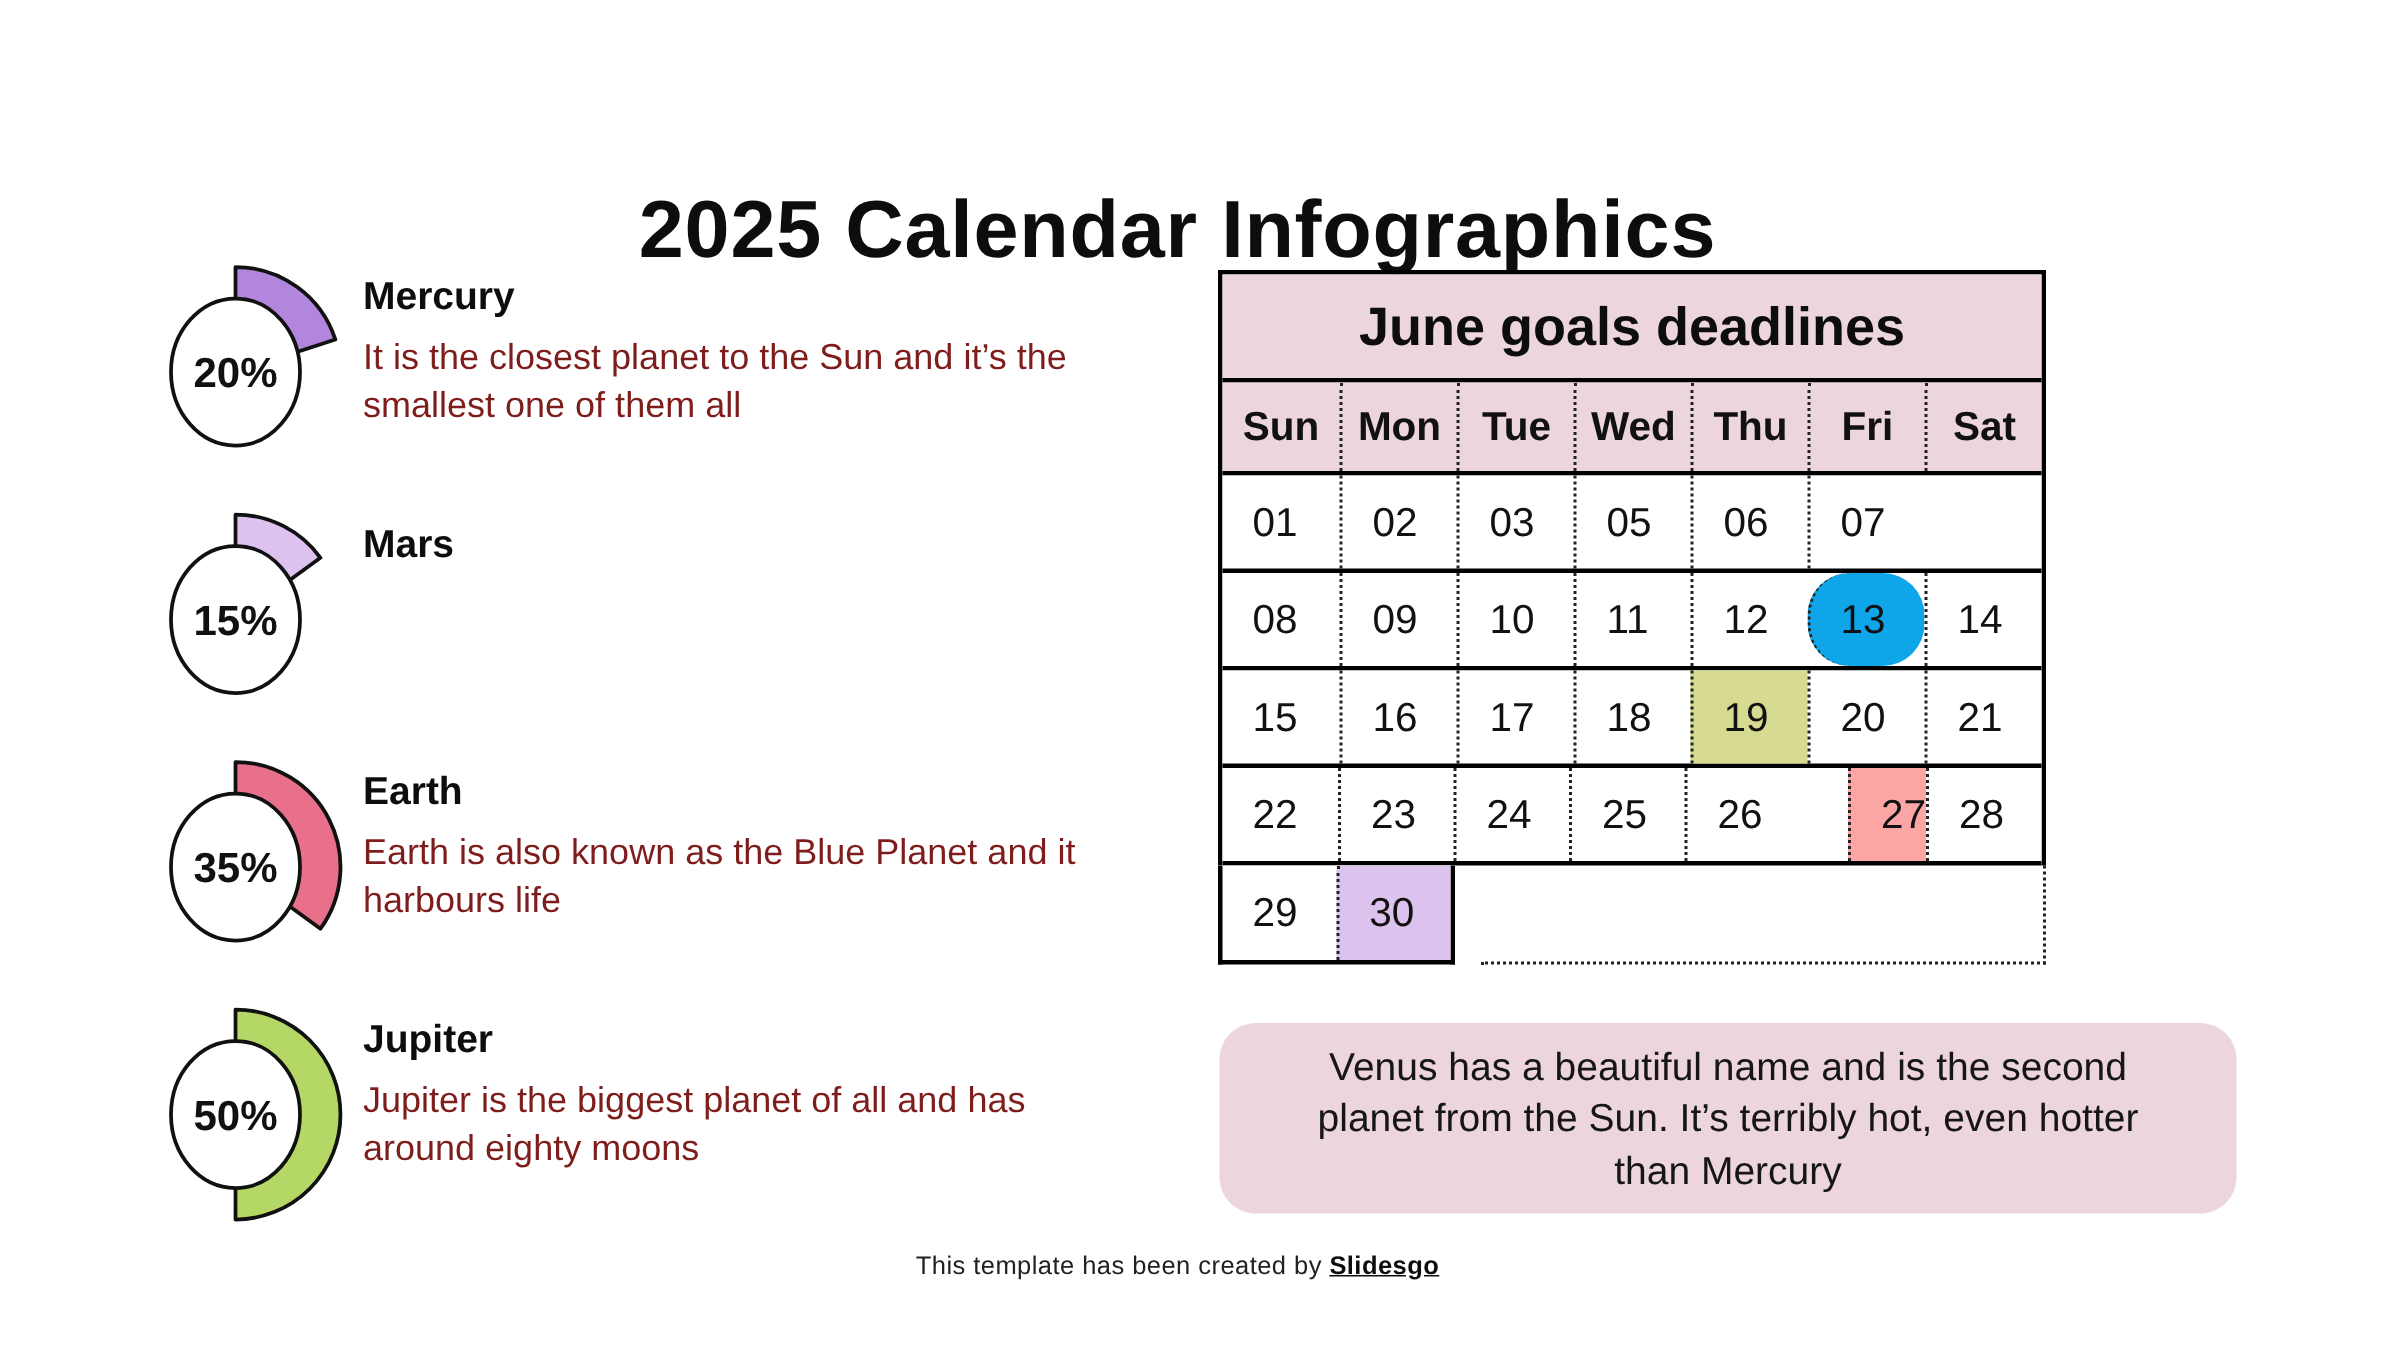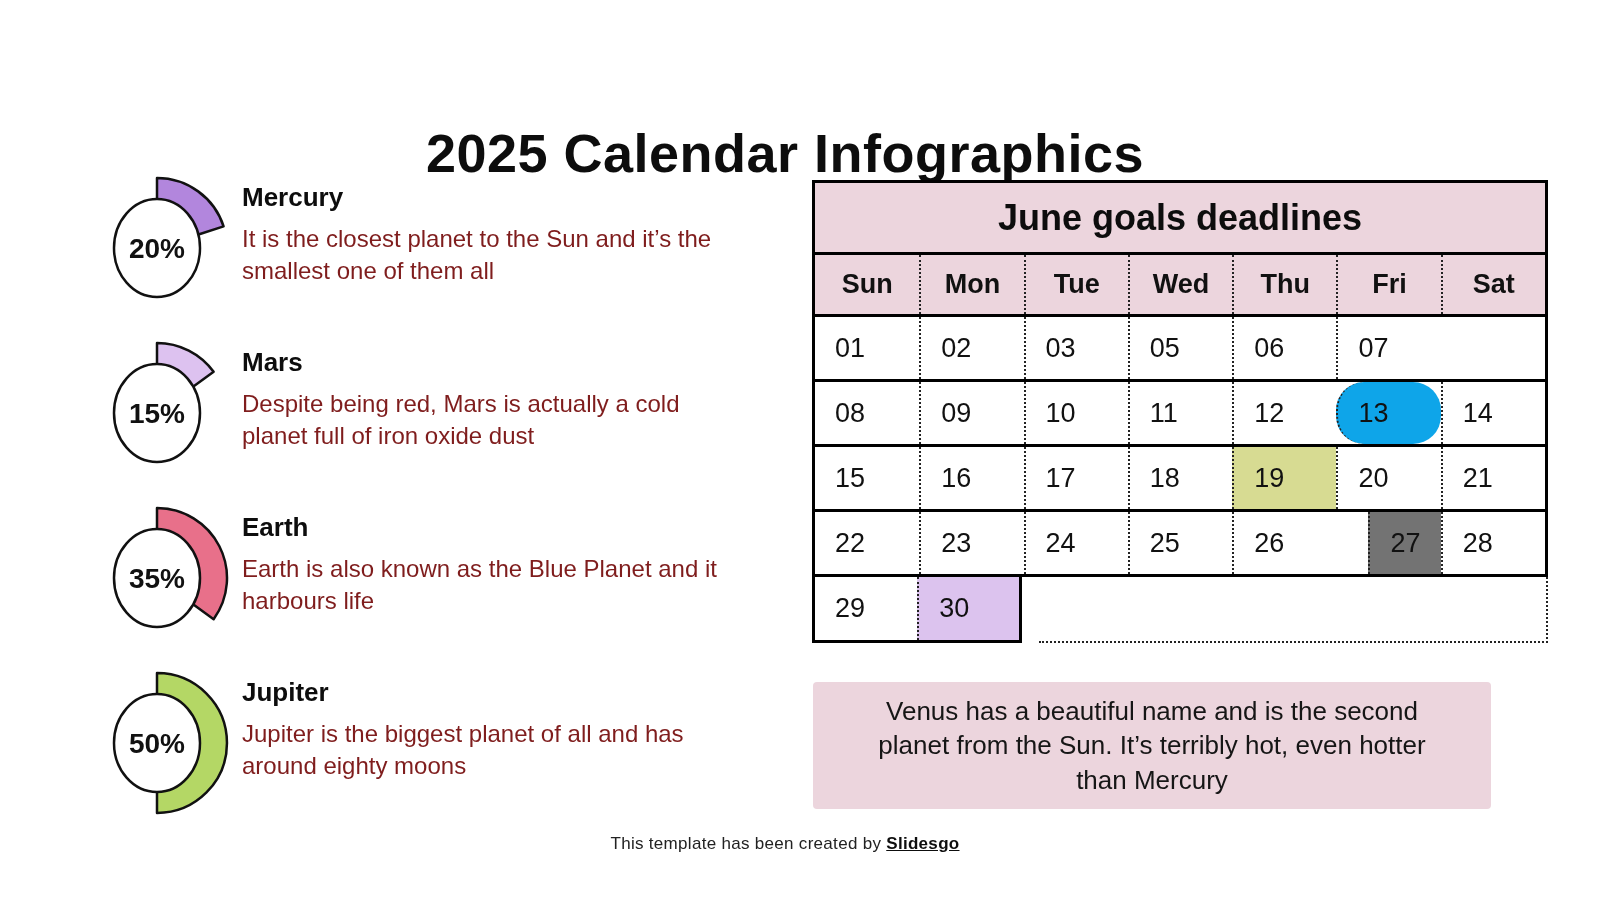--- a/index.html
+++ b/index.html
@@ -14,21 +14,21 @@
     font-size:54px;font-weight:800;letter-spacing:.5px;color:#0d0d0d;
   }
   
   .planets{position:absolute;left:95px;top:160px;width:650px;}
   .planet-item{height:165px;display:flex;align-items:flex-start;}
   .gauge{width:135px;height:170px;flex:0 0 135px;}
   .planet-text{margin-left:12px;padding-top:22px;width:480px;}
   .planet-name{font-size:26px;font-weight:700;line-height:1.2;color:#0d0d0d;}
   .planet-desc{font-size:24px;line-height:1.33;margin-top:10px;color:#7f1d1d;}
   
-  .calendar{position:absolute;left:812px;top:180px;width:736px;box-sizing:border-box;}
+  .calendar{position:absolute;left:812px;top:180px;width:552px;box-sizing:border-box;}
   .cal-main{border:3px solid #000;border-bottom:none;box-sizing:border-box;}
   .cal-title{
     height:72px;background:#ecd5dd;border-bottom:3px solid #000;
     display:flex;align-items:center;justify-content:center;
     font-size:36px;font-weight:800;color:#0d0d0d;box-sizing:border-box;
   }
   .cal-days{
     display:grid;grid-template-columns:repeat(7,1fr);height:62px;
     background:#ecd5dd;border-bottom:3px solid #000;box-sizing:border-box;
   }
@@ -52,21 +52,21 @@
     border:3px solid #000;border-top:none;background:#fff;box-sizing:border-box;
   }
   .cal-last-left .cal-cell + .cal-cell{border-left:2px dotted #222;}
   .cal-last-right{
     flex:1;border-right:2px dotted #222;border-bottom:2px dotted #222;
     box-sizing:border-box;
   }
   
   .venus-note{
     position:absolute;left:813px;top:682px;width:678px;height:127px;
-    background:#ecd5dd;border-radius:4px;box-sizing:border-box;
+    background:#ecd5dd;border-radius:24px;box-sizing:border-box;
     display:flex;align-items:center;justify-content:center;text-align:center;
     font-size:26px;line-height:1.33;color:#161616;padding:0 42px;
   }
   
   .footer{
     position:absolute;top:834px;left:0;width:1570px;text-align:center;
     font-size:17px;letter-spacing:.3px;color:#222;
   }
   .footer a{color:#0d0d0d;font-weight:700;text-decoration:underline;}
 </style>
@@ -88,21 +88,20 @@
     </div>
   </div>
   <div class="planet-item">
     <div class="gauge"><svg viewBox="0 0 135 170" width="135" height="170">
           <path d="M 62.00000000000001 18 A 70 70 0 0 1 118.63118960624632 46.85503233952688 L 95.97871376374779 63.313019403716126 A 42 42 0 0 0 62 46 Z" fill="#ddc2f0" stroke="#111" stroke-width="2.5" stroke-linejoin="round"></path>
           <ellipse cx="62" cy="88" rx="43" ry="49" fill="#fff" stroke="#111" stroke-width="2.5"></ellipse>
           <text x="62" y="98" text-anchor="middle" font-size="28" font-weight="700" fill="#111">15%</text>
         </svg></div>
     <div class="planet-text">
       <div class="planet-name">Mars</div>
-      <div class="planet-desc">Despite being red, Mars is actually a cold planet full of iron oxide dust</div>
     </div>
   </div>
   <div class="planet-item">
     <div class="gauge"><svg viewBox="0 0 135 170" width="135" height="170">
           <path d="M 62.00000000000001 18 A 70 70 0 0 1 118.63118960624632 129.14496766047313 L 95.97871376374779 112.68698059628387 A 42 42 0 0 0 62 46 Z" fill="#e8708a" stroke="#111" stroke-width="2.5" stroke-linejoin="round"></path>
           <ellipse cx="62" cy="88" rx="43" ry="49" fill="#fff" stroke="#111" stroke-width="2.5"></ellipse>
           <text x="62" y="98" text-anchor="middle" font-size="28" font-weight="700" fill="#111">35%</text>
         </svg></div>
     <div class="planet-text">
       <div class="planet-name">Earth</div>
@@ -159,21 +158,21 @@
       <div class="cal-cell" style="background: rgb(215, 219, 146);">19</div>
       <div class="cal-cell">20</div>
       <div class="cal-cell">21</div>
     </div>
     <div class="cal-week">
       <div class="cal-cell">22</div>
       <div class="cal-cell">23</div>
       <div class="cal-cell">24</div>
       <div class="cal-cell">25</div>
       <div class="cal-cell">26</div>
-      <div class="cal-cell" style="background: #737373; margin-left: 32px;">27</div>
+      <div class="cal-cell" style="background: #fca5a5; margin-left: 32px;">27</div>
       <div class="cal-cell">28</div>
     </div>
   </div>
   <div class="cal-lastrow">
     <div class="cal-last-left">
       <div class="cal-cell">29</div>
       <div class="cal-cell" style="background: rgb(220, 195, 238);">30</div>
     </div>
     <div class="cal-last-right"></div>
   </div>

